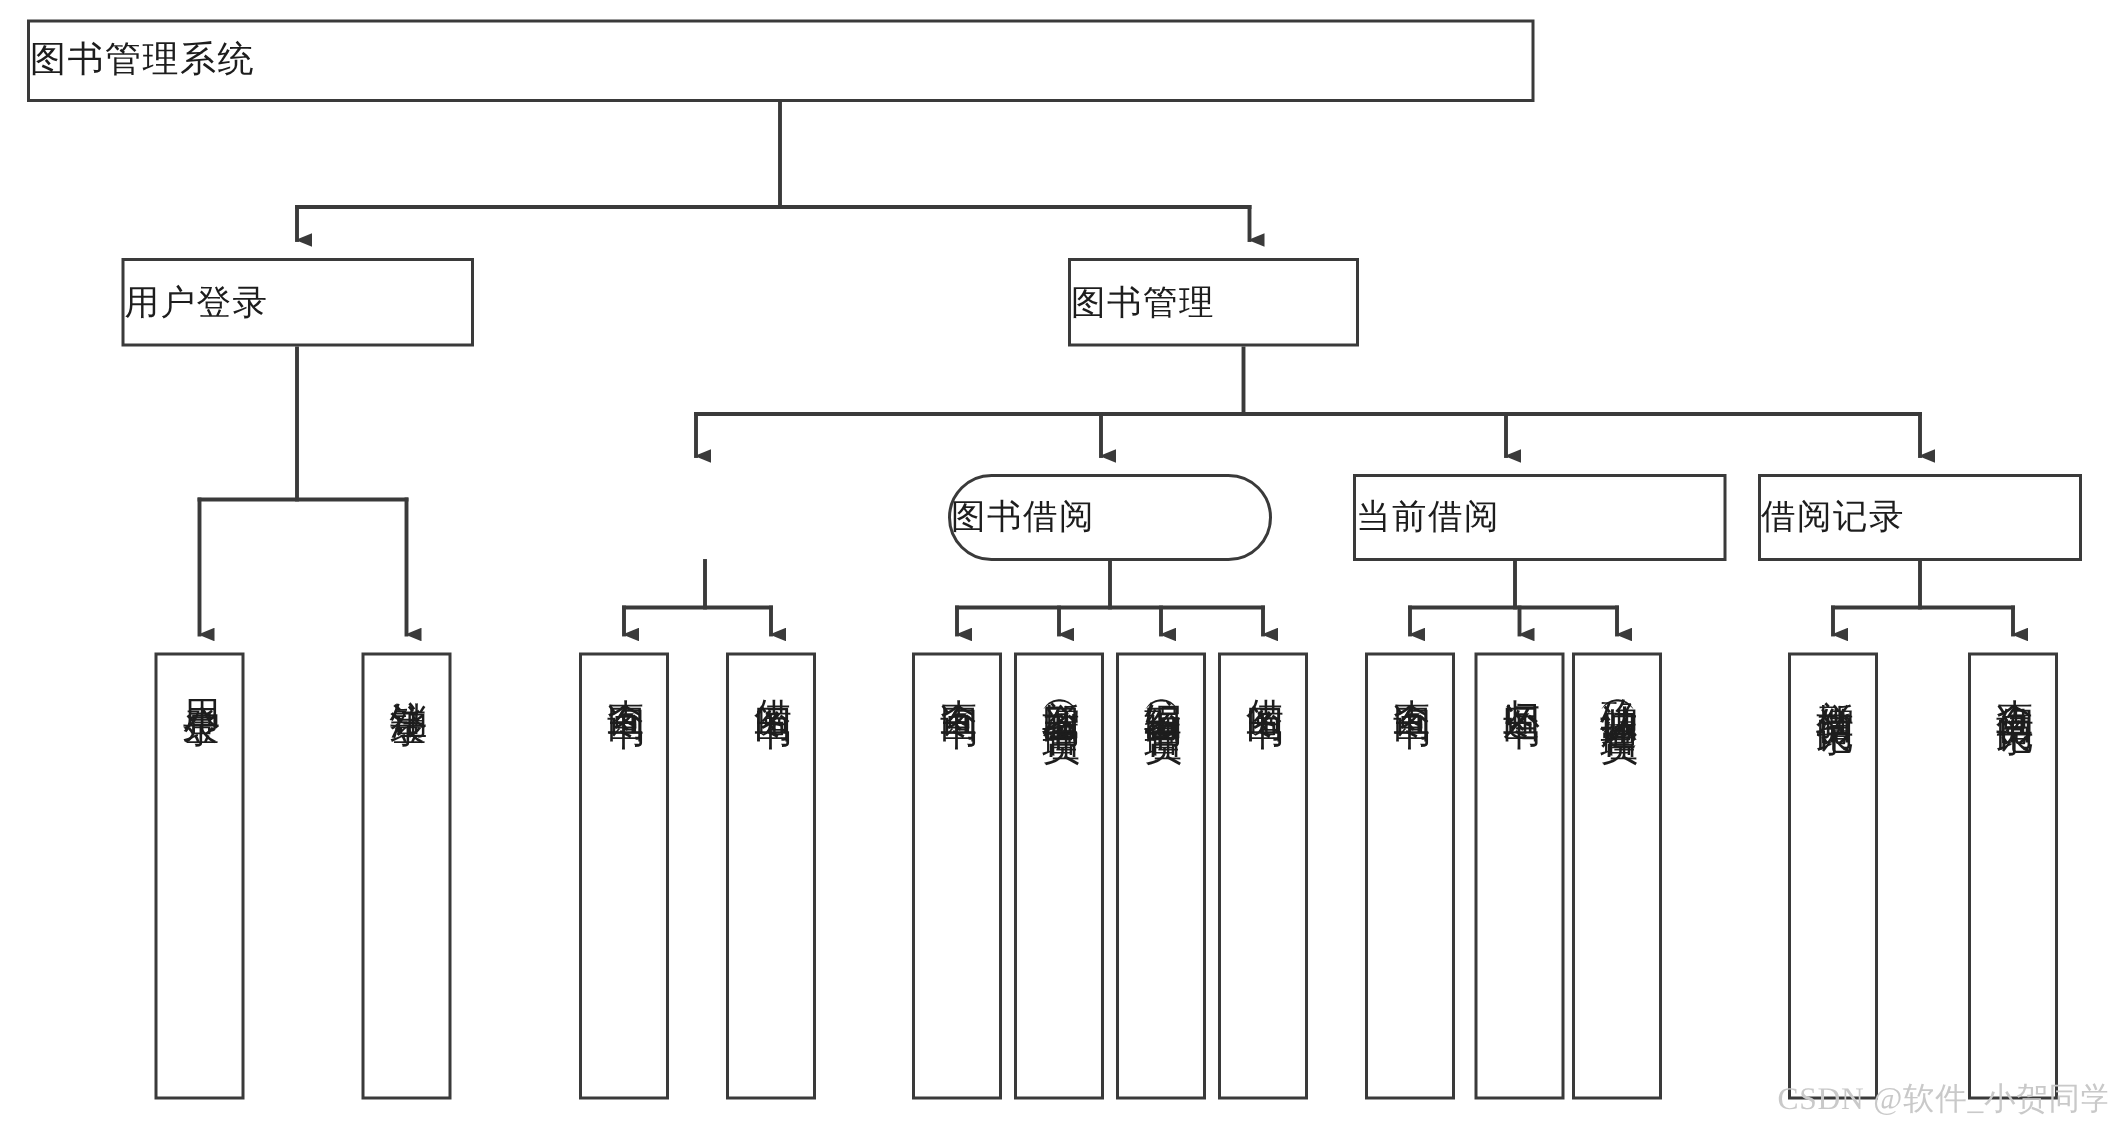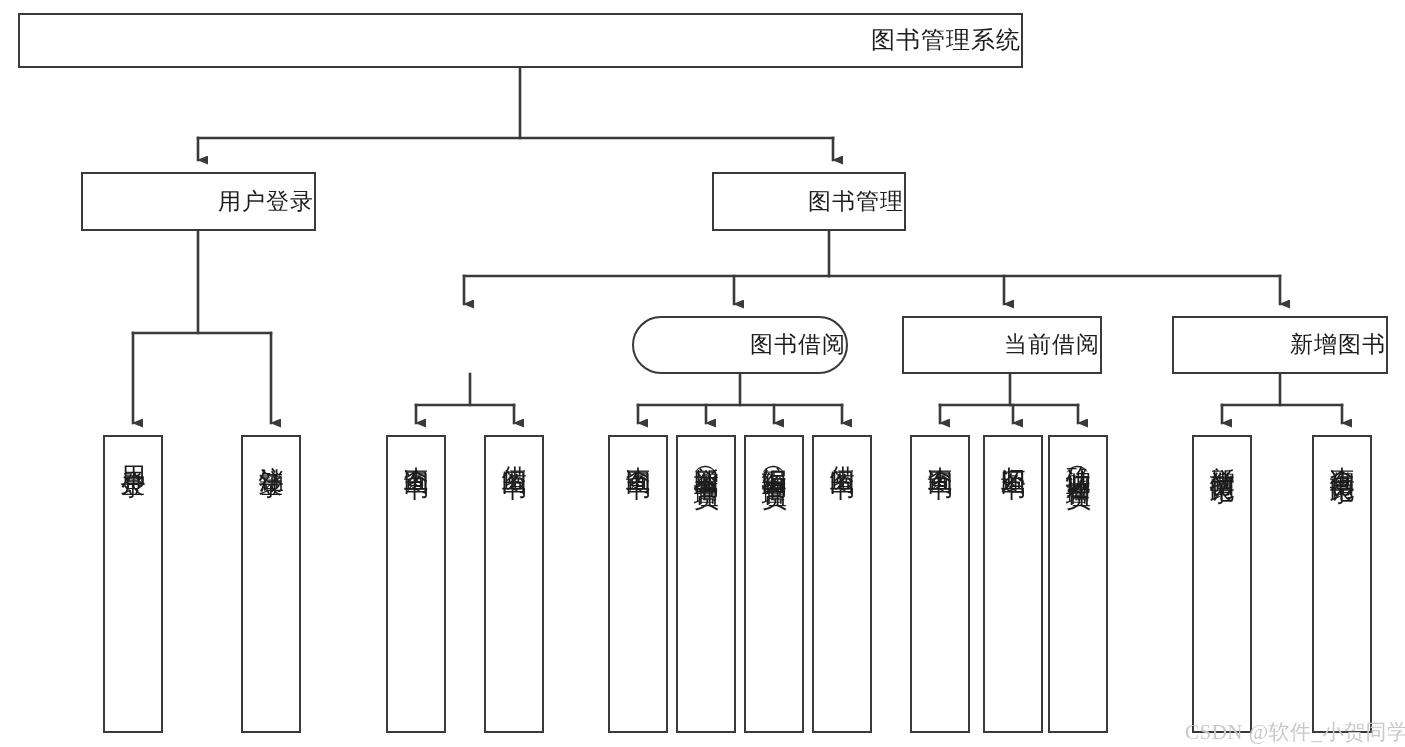--- a/index.html
+++ b/index.html
@@ -25,21 +25,21 @@
     height: 747px;
     pointer-events: none;
   }
   .node {
     position: absolute;
     box-sizing: border-box;
     border: 2.5px solid #3a3a3a;
     background: #ffffff;
     display: flex;
     align-items: center;
-    justify-content: flex-end;
+    justify-content: flex-start;
     color: #1d1d1d;
   }
   .node-label {
     display: block;
     text-align: center;
     line-height: 1.18;
     white-space: nowrap;
   }
   
   .node.horiz .node-label {
@@ -136,25 +136,25 @@
   <div class="node horiz" style="left:81px; top:172px; width:235px; height:59px;">
     <span class="node-label">用户登录</span>
   </div>
   <div class="node horiz" style="left:712px; top:172px; width:194px; height:59px;">
     <span class="node-label">图书管理</span>
   </div>
 
   <div class="node horiz" style="left:632px; top:316px; width:216px; height:58px;border-radius:29px;">
     <span class="node-label">图书借阅</span>
   </div>
-  <div class="node horiz" style="left:902px; top:316px; width:200px; height:58px;">
+  <div class="node horiz" style="left:902px; top:316px; width:249px; height:58px;">
     <span class="node-label">当前借阅</span>
   </div>
   <div class="node horiz" style="left:1172px; top:316px; width:216px; height:58px;">
-    <span class="node-label">新增图书</span>
+    <span class="node-label">借阅记录</span>
   </div>
 
   <div class="node leaf" style="left:103px; top:435px; width:60px; height:298px;">
     <span class="node-label">用户登录</span>
   </div>
   <div class="node leaf" style="left:241px; top:435px; width:60px; height:298px;">
     <span class="node-label">注销登录</span>
   </div>
   <div class="node leaf" style="left:386px; top:435px; width:60px; height:298px;">
     <span class="node-label">查询图书</span>

